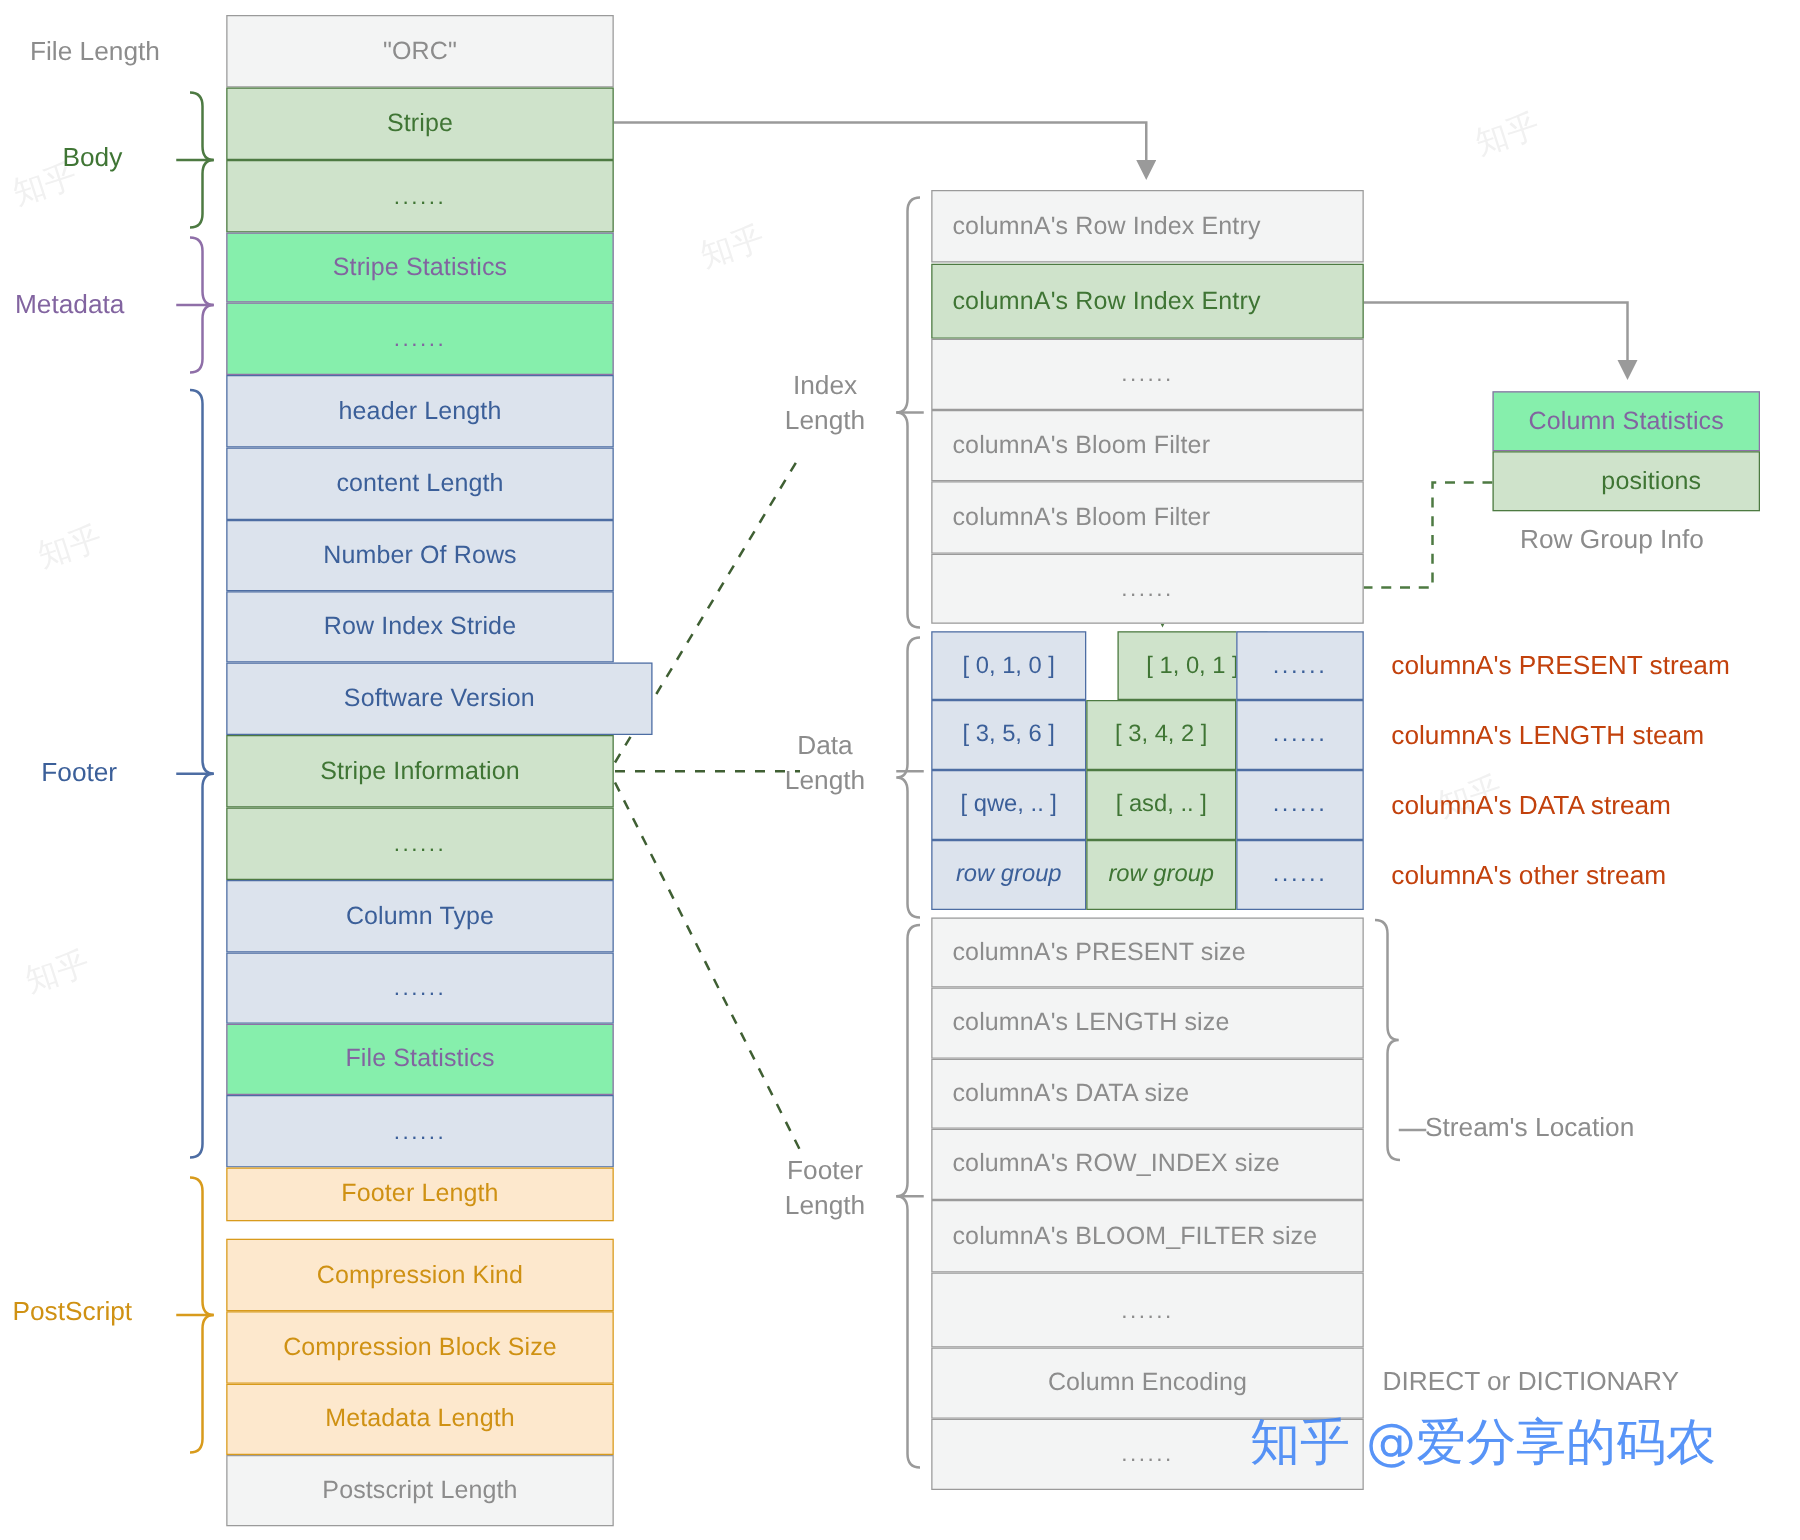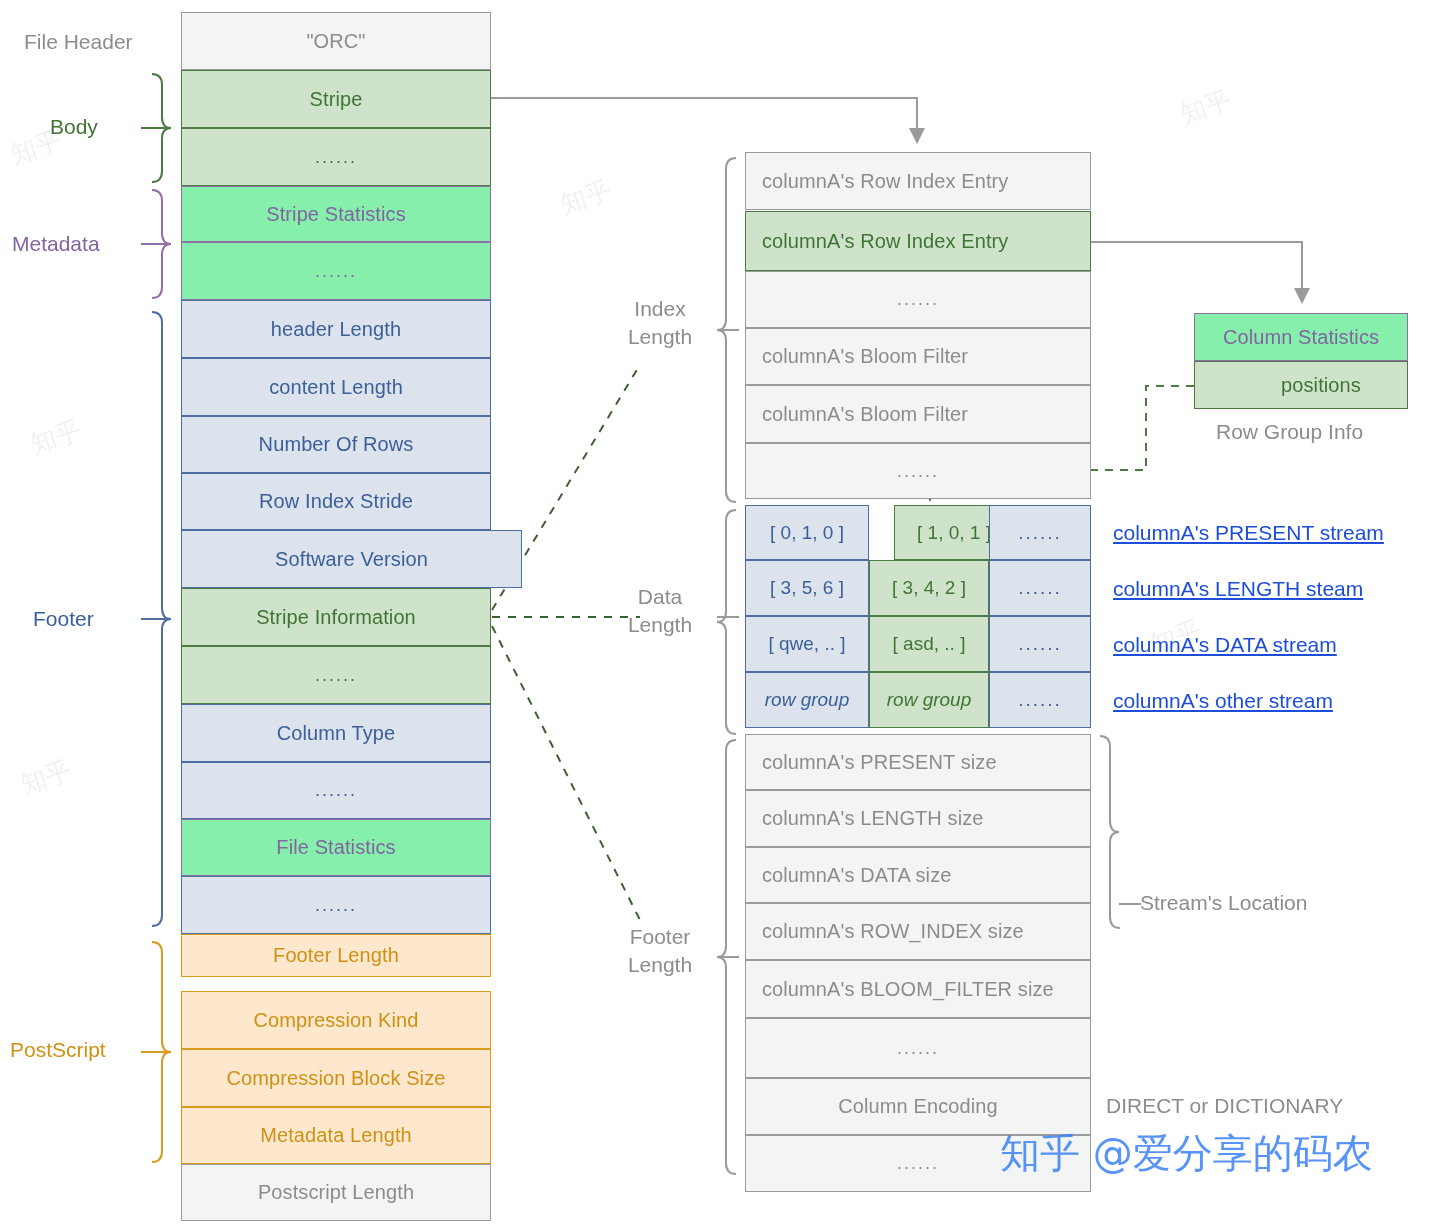--- a/index.html
+++ b/index.html
@@ -73,21 +73,21 @@
     line-height: 1.35;
     white-space: nowrap;
   }
 
   
   .annot {
     position: absolute;
     font-size: 21px;
     white-space: nowrap;
   }
-  .annot-blue { color:#1d4ed8;text-decoration:underline; }
+  .annot-blue { color:#c2410c; }
   .annot-grey { color:#8c8c8c; }
 
   
   .cell {
     position: absolute;
     box-sizing: border-box;
     display: flex;
     align-items: center;
     justify-content: center;
     font-size: 19px;
@@ -187,21 +187,21 @@
       <path d="M1194,386 H1146 V470 H930 V498" marker-end="url(#arrowGreen)"></path>
     </g>
 
     <g stroke="#3f5f33" stroke-width="2" fill="none" stroke-dasharray="8 8">
       <path d="M492,610 L638,368"></path>
       <path d="M492,617 L640,617"></path>
       <path d="M492,626 L640,920"></path>
     </g>
   </svg>
 
-  <div class="sec-label lbl-grey" style="left:24px;  top:30px;">File Header</div>
+  <div class="sec-label lbl-grey" style="left:24px;  top:30px;">File Length</div>
   <div class="sec-label lbl-green" style="left:50px;  top:115px;">Body</div>
   <div class="sec-label lbl-purple" style="left:12px;  top:232px;">Metadata</div>
   <div class="sec-label lbl-blue" style="left:33px;  top:607px;">Footer</div>
   <div class="sec-label lbl-orange" style="left:10px;  top:1038px;">PostScript</div>
 
   <div class="row c-grey" style="left:181px; top:12px;   width:310px; height:58px;">"ORC"</div>
   <div class="row c-green" style="left:181px; top:70px;   width:310px; height:58px;">Stripe</div>
   <div class="row c-green dots" style="left:181px; top:128px;  width:310px; height:58px;">......</div>
   <div class="row c-purple" style="left:181px; top:186px;  width:310px; height:56px;">Stripe Statistics</div>
   <div class="row c-purple dots" style="left:181px; top:242px;  width:310px; height:58px;">......</div>

